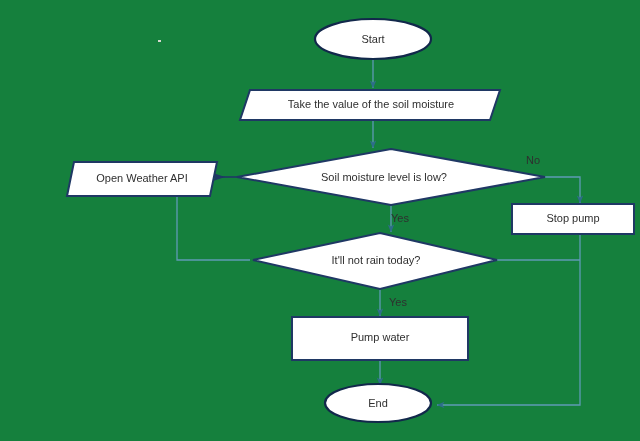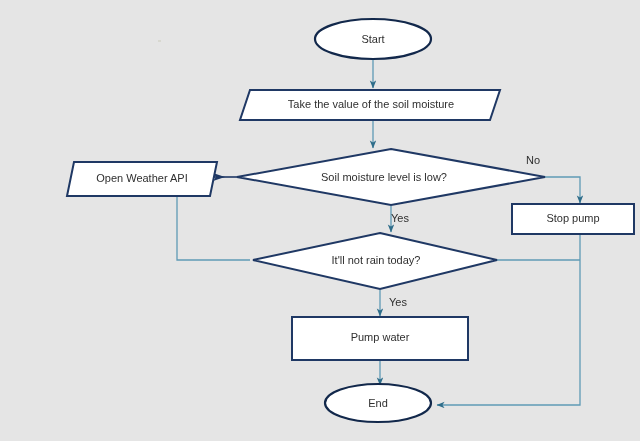--- a/index.html
+++ b/index.html
@@ -4,21 +4,21 @@
 <style>
   html, body {
     margin: 0;
     padding: 0;
     background: #ffffff;
   }
   #canvas {
     position: relative;
     width: 640px;
     height: 441px;
-    background: #e5e5e5;
+    background: #15803d;
     overflow: hidden;
     font-family: "Liberation Sans", sans-serif;
   }
   #flow-svg {
     position: absolute;
     left: 0;
     top: 0;
     width: 640px;
     height: 441px;
   }

